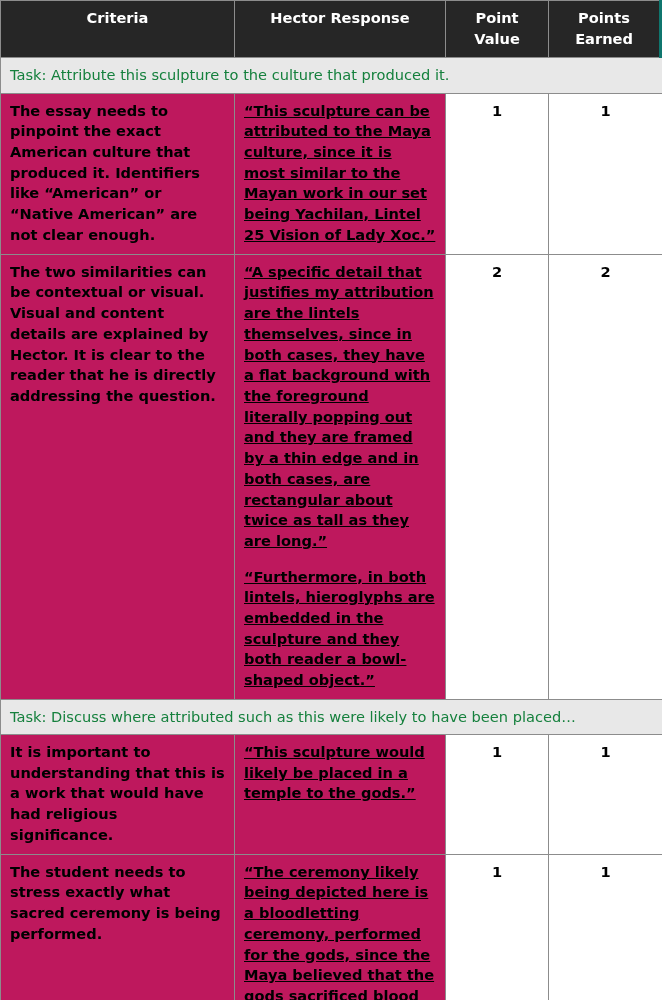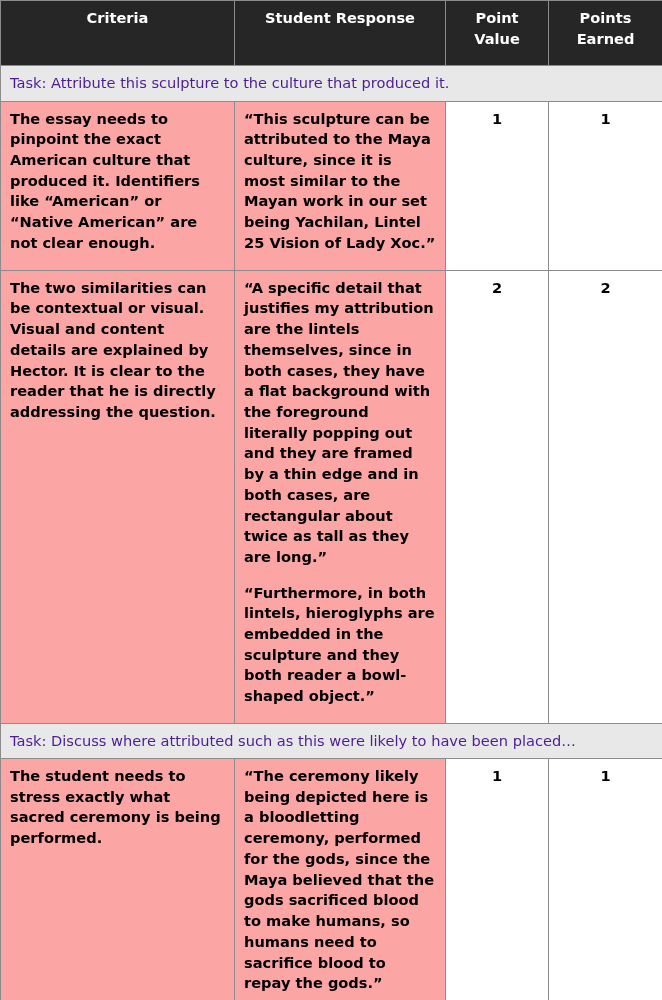--- a/index.html
+++ b/index.html
@@ -16,63 +16,63 @@
   }
   .rubric-table {
     width: 662px;
     border-collapse: collapse;
     table-layout: fixed;
     border: 1px solid #8c8c8c;
   }
   .rubric-table td, .rubric-table th {
     border: 1px solid #8c8c8c;
     vertical-align: top;
-    padding: 7px 9px 16px 9px;
+    padding: 7px 9px 8px 9px;
     font-size: 14.6px;
     line-height: 1.42;
     font-weight: bold;
   }
   
   thead th {
     background: #262626;
     color: #ffffff;
     text-align: center;
     font-weight: bold;
     font-size: 14.6px;
     padding: 6px 4px 7px 4px;
     border: 1px solid #262626;
     border-right: 1px solid #d9d9d9;
     vertical-align: middle;
   }
-  thead th:last-child { border-right: 1px solid #0f766e; }
+  thead th:last-child { border-right: 7px solid #0f766e; }
 
   
   col.c-criteria { width: 234px; }
   col.c-response { width: 211px; }
   col.c-pointval { width: 103px; }
   col.c-earned   { width: 114px; }
 
   
   .task-row td {
     background: #e8e8e8;
     font-weight: normal;
     font-size: 14.6px;
     padding: 6px 9px 7px 9px;
     line-height: 1.45;
-    color: #4c1d95;
+    color: #15803d;
   }
   .task-row td em { font-style: italic; }
 
   
   .criteria-cell, .response-cell {
-    background: #fca5a5;
+    background: #be185d;
     font-weight: bold;
     margin-top: 38px;
   }
-  .response-cell p { margin: 0; }
+  .response-cell p { margin: 0; text-decoration: underline; }
   .response-cell p + p { margin-top: 1.02em; }
 
   
   .num-cell {
     text-align: center;
     background: #ffffff;
     font-weight: bold;
     font-size: 14.6px;
   }
 </style>
@@ -82,21 +82,21 @@
 <table class="rubric-table">
   <colgroup>
     <col class="c-criteria">
     <col class="c-response">
     <col class="c-pointval">
     <col class="c-earned">
   </colgroup>
   <thead>
     <tr>
       <th>Criteria</th>
-      <th>Student Response</th>
+      <th>Hector Response</th>
       <th>Point Value</th>
       <th>Points Earned</th>
     </tr>
   </thead>
   <tbody>
 
     <tr class="task-row">
       <td colspan="4"><span>Task: Attribute this sculpture to the culture that produced it.</span><em></em><span></span></td>
     </tr>
     <tr>
@@ -114,20 +114,28 @@
         <p>“A specific detail that justifies my attribution are the lintels themselves, since in both cases, they have a flat background with the foreground literally popping out and they are framed by a thin edge and in both cases, are rectangular about twice as tall as they are long.”</p>
         <p>“Furthermore, in both lintels, hieroglyphs are embedded in the sculpture and they both reader a bowl-shaped object.”</p>
       </td>
       <td class="num-cell">2</td>
       <td class="num-cell">2</td>
     </tr>
 
     <tr class="task-row">
       <td colspan="4"><span>Task: Discuss where attributed such as this were likely to have been placed…</span><em></em><span></span></td>
     </tr>
+    <tr>
+      <td class="criteria-cell">It is important to understanding that this is a work that would have had religious significance.</td>
+      <td class="response-cell">
+        <p>“This sculpture would likely be placed in a temple to the gods.”</p>
+      </td>
+      <td class="num-cell">1</td>
+      <td class="num-cell">1</td>
+    </tr>
 
     <tr>
       <td class="criteria-cell">The student needs to stress exactly what sacred ceremony is being performed.</td>
       <td class="response-cell">
         <p>“The ceremony likely being depicted here is a bloodletting ceremony, performed for the gods, since the Maya believed that the gods sacrificed blood to make humans, so humans need to sacrifice blood to repay the gods.”</p>
       </td>
       <td class="num-cell">1</td>
       <td class="num-cell">1</td>
     </tr>
 

